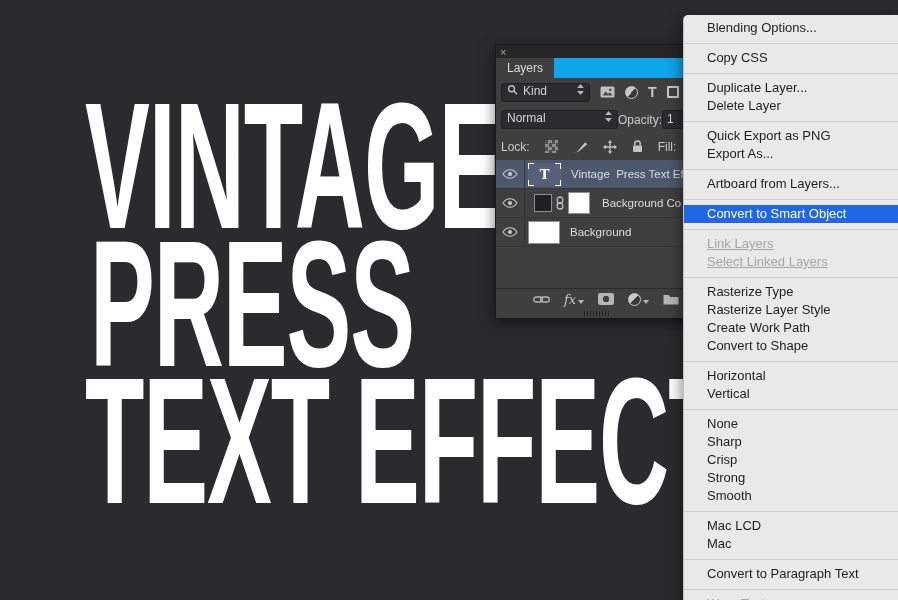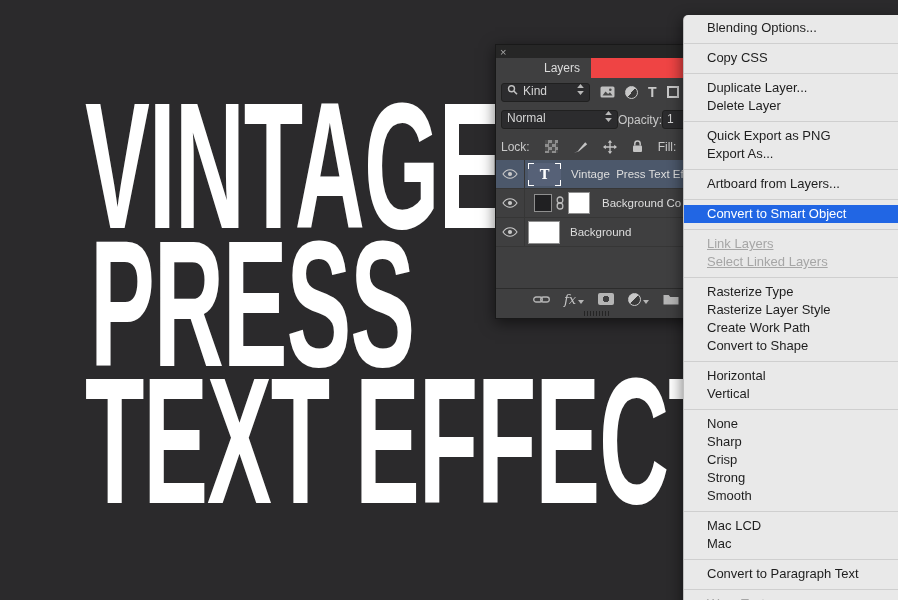--- a/index.html
+++ b/index.html
@@ -33,21 +33,21 @@
     position:absolute; left:495px; top:44px; width:203px; height:275px;
     background:#3f3f40;
     border:1px solid #191919;
     box-shadow:0 4px 14px rgba(0,0,0,.55);
     z-index:5;
     display:flex; flex-direction:column;
     font-size:12px; color:#cfcfcf;
   }
   .pclose-bar { height:13px; background:#262626; flex:0 0 auto; padding-left:4px; }
   .pclose { font-size:11px; line-height:12px; color:#a9a9a9; cursor:default; display:inline-block; }
-  .ptab-bar { height:20px; background:#ef4444; flex:0 0 auto; display:flex;margin-left:37px; }
+  .ptab-bar { height:20px; background:#0ea5e9; flex:0 0 auto; display:flex; }
   .ptab {
     background:#3f3f40; color:#dcdcdc; padding:0 11px; line-height:20px;
     font-size:12px;
   }
   .prow { display:flex; align-items:center; padding:0 5px; flex:0 0 auto; }
   .filter-row { height:28px; gap:10px; }
   .blend-row  { height:27px; }
   .lock-row   { height:27px; gap:15px; }
   .dd {
     height:19px; background:#2c2c2e; border:1px solid #202020; border-radius:3px;

